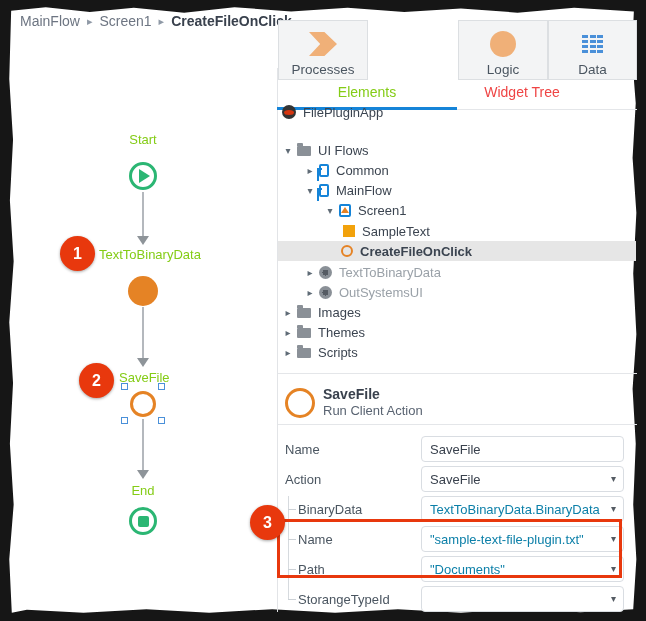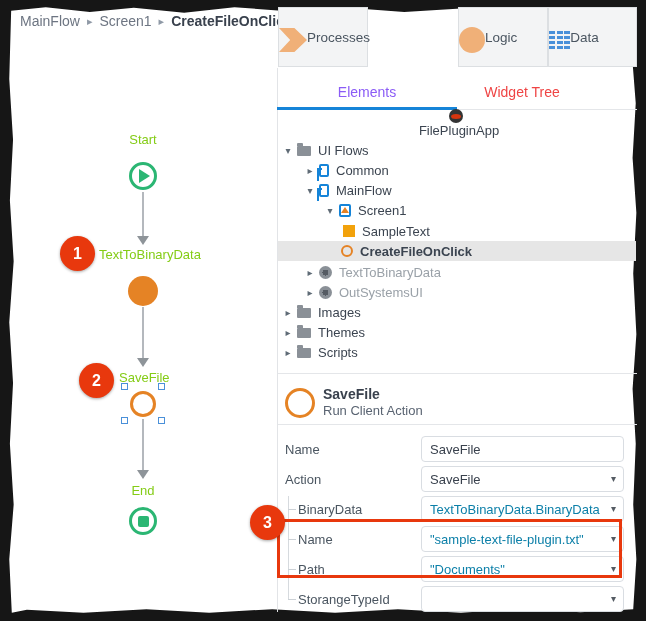--- a/index.html
+++ b/index.html
@@ -24,22 +24,22 @@
   .node.green{border:3px solid #2bb673;}
   .node.orange-fill{background:#e58325;}
   .node.orange-o{border:3px solid #e58325;}
   .play{width:0;height:0;border-left:11px solid #2bb673;border-top:7px solid transparent;border-bottom:7px solid transparent;margin-left:3px;}
   .stop{width:11px;height:11px;background:#2bb673;border-radius:2px;}
   .handle{position:absolute;width:7px;height:7px;background:#fff;border:1px solid #4a90d9;box-sizing:border-box;}
   .badge{position:absolute;width:35px;height:35px;border-radius:50%;background:#e8380d;color:#fff;
     font-size:16px;font-weight:bold;display:flex;align-items:center;justify-content:center;
     box-shadow:0 1px 3px rgba(0,0,0,.35);z-index:30;}
   
-  .navtab{position:absolute;top:7px;width:90px;height:60px;box-sizing:border-box;background:#f3f4f5;
-    border:1px solid #dcdfe2;display:flex;flex-direction:row;align-items:center;}
+  .navtab{position:absolute;top:20px;width:90px;height:60px;box-sizing:border-box;background:#f3f4f5;
+    border:1px solid #dcdfe2;display:flex;flex-direction:column;align-items:center;}
   .navtab.sel{background:#fff;border-bottom-color:#fff;z-index:2;}
   .navtab .ticonbox{height:34px;display:flex;align-items:center;justify-content:center;margin-top:6px;}
   .navtab .tlab{font-size:13.5px;color:#4a5560;margin-top:1px;}
   .icon-chevron{width:28px;height:24px;background:#f0b078;
     clip-path:polygon(0% 0%,55% 0%,100% 50%,55% 100%,0% 100%,40% 50%);}
   .icon-phone{width:13px;height:25px;border:2.5px solid #1584d8;border-radius:3px;box-sizing:border-box;}
   .icon-circle{width:26px;height:26px;border-radius:50%;background:#f0b078;}
   .icon-grid{display:grid;grid-template-columns:repeat(3,6px);grid-auto-rows:3.4px;gap:1.6px;}
   .icon-grid i{background:#4a90d9;}
   
@@ -155,26 +155,26 @@
           <i></i>
           <i></i>
           <i></i>
       </span>
     </div>
     <span class="tlab">Data</span>
   </div>
 
   <div class="abs vline" style="left:277px;top:68px;height:544px;"></div>
 
-  <div class="ptab" style="left:277px;width:180px;color:#8b5cf6;">Elements</div>
+  <div class="ptab" style="left:277px;width:180px;color:#84cc16;">Elements</div>
   <div class="ptab" style="left:432px;width:180px;color:#ef4444;">Widget Tree</div>
   <div class="abs hline" style="left:277px;top:109px;width:360px;"></div>
   <div class="abs" style="left:277px;top:107px;width:180px;height:3px;background:#1584d8;"></div>
 
-  <div class="trow" style="top:109px;padding-left:4px;flex-direction:column;">
+  <div class="trow" style="top:102px;padding-left:4px;">
     <span class="ticon i-app"></span>
     <span>FilePluginApp</span>
   </div>
   <div class="trow" style="top:140px;padding-left:4px;">
     <span class="tarrow">▾</span>
     <span class="ticon i-folder"></span>
     <span>UI Flows</span>
   </div>
   <div class="trow" style="top:160px;padding-left:26px;">
     <span class="tarrow">▸</span>

